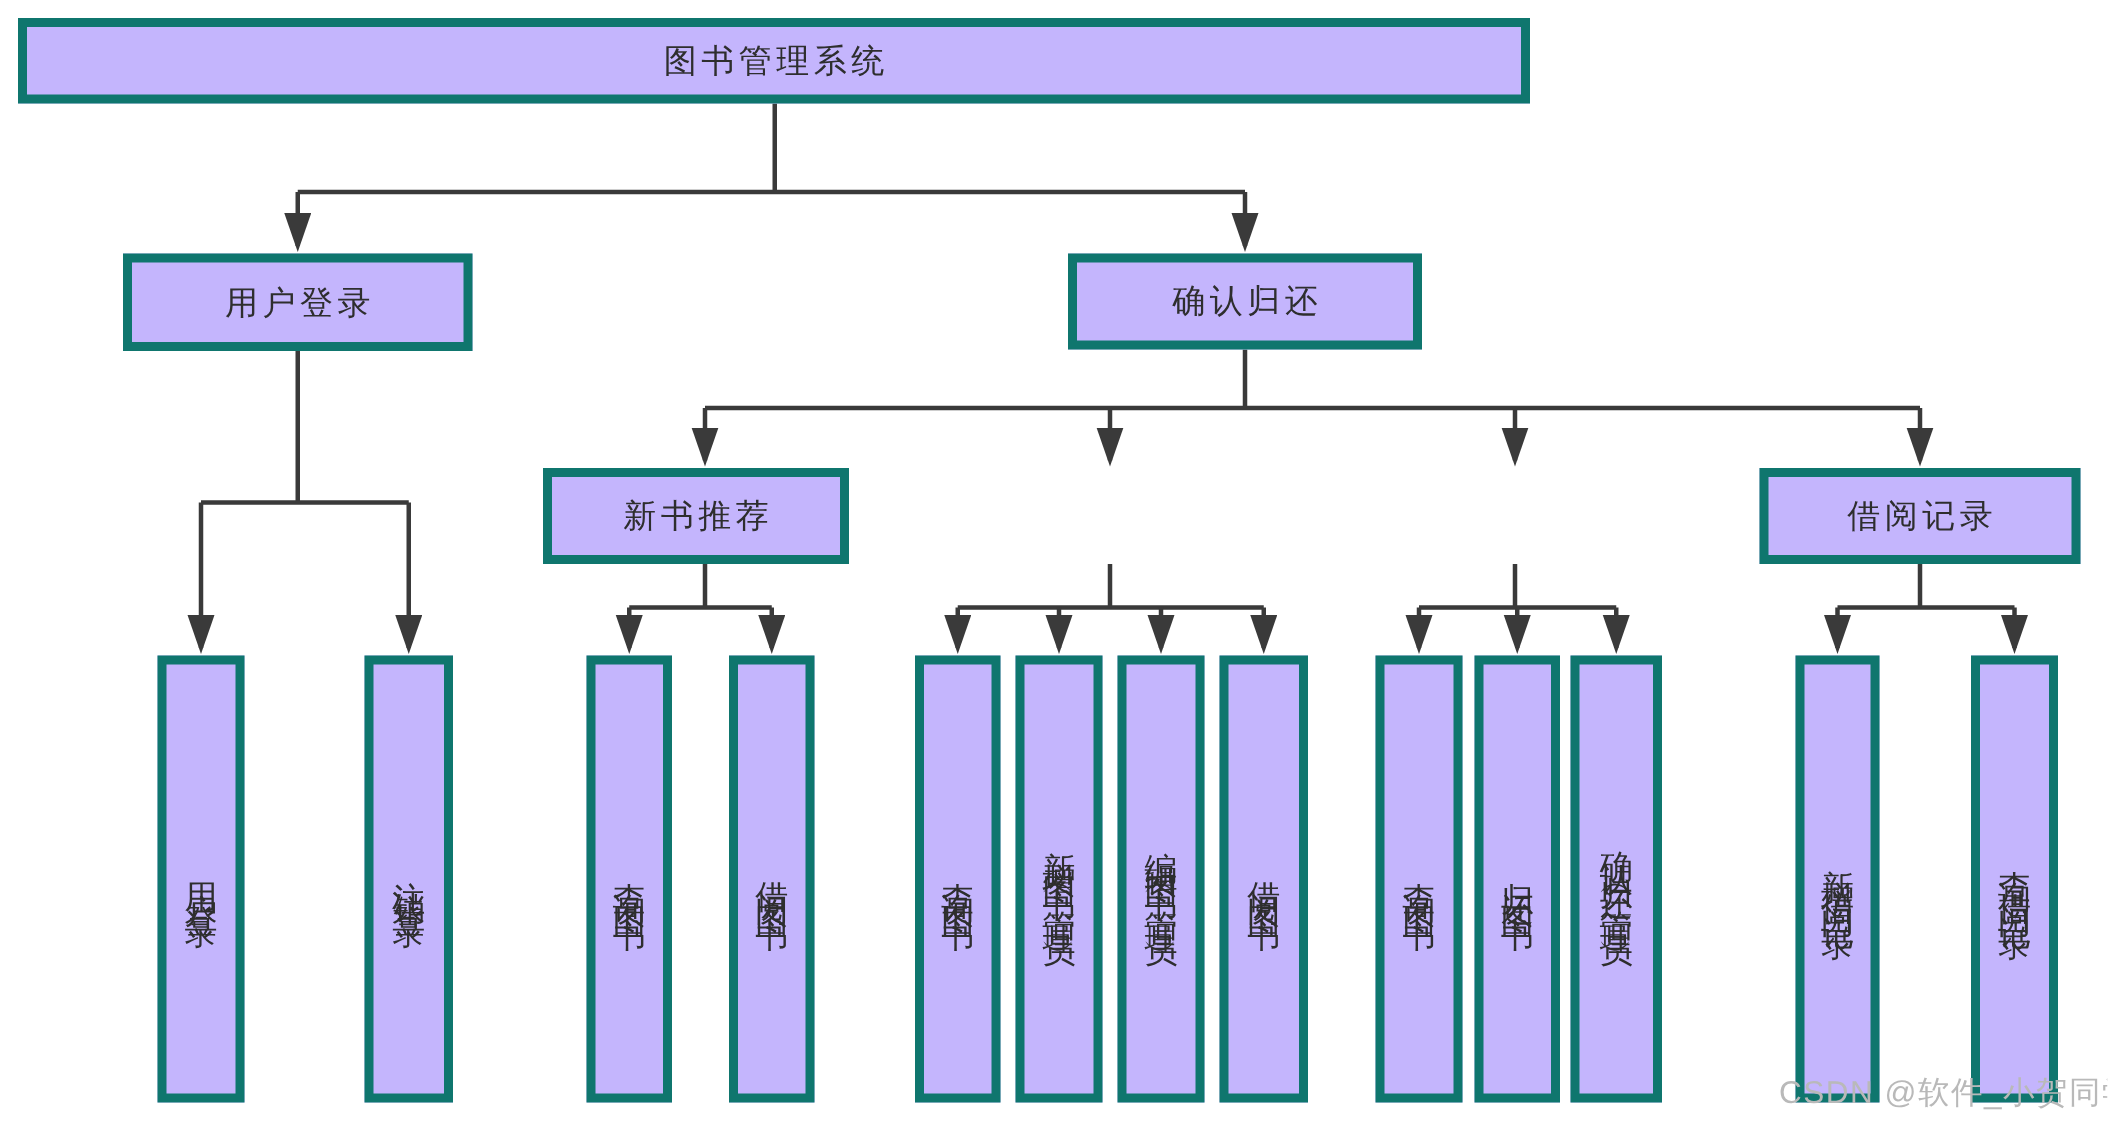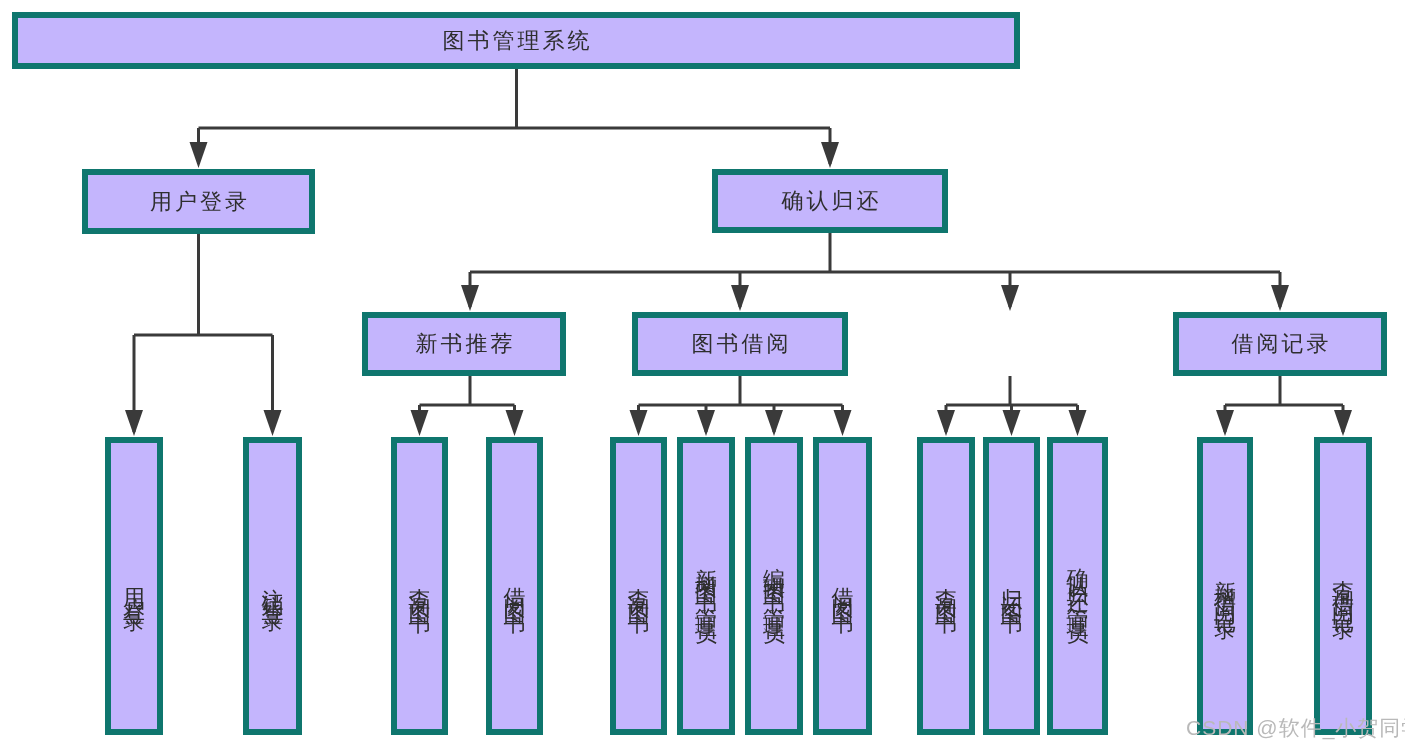--- a/index.html
+++ b/index.html
@@ -66,21 +66,20 @@
       <path marker-end="url(#arrow)" d="M1343 405 V432"></path>
     </g>
   </svg>
 
   <div class="node h" style="left:12px;top:12px;width:1008px;height:57px">图书管理系统</div>
 
   <div class="node h" style="left:82px;top:169px;width:233px;height:65px">用户登录</div>
   <div class="node h" style="left:712px;top:169px;width:236px;height:64px">确认归还</div>
 
   <div class="node h" style="left:362px;top:312px;width:204px;height:64px">新书推荐</div>
-  <div class="node h" style="left:632px;top:312px;width:216px;height:64px">图书借阅</div>
   <div class="node h" style="left:1173px;top:312px;width:214px;height:64px">借阅记录</div>
 
   <div class="node v" style="left:105px;top:437px;width:58px;height:298px">用户登录</div>
   <div class="node v" style="left:243px;top:437px;width:59px;height:298px">注销登录</div>
 
   <div class="node v" style="left:391px;top:437px;width:57px;height:298px">查询图书</div>
   <div class="node v" style="left:486px;top:437px;width:57px;height:298px">借阅图书</div>
 
   <div class="node v" style="left:610px;top:437px;width:57px;height:298px">查询图书</div>
   <div class="node v" style="left:677px;top:437px;width:58px;height:298px">新增图书（管理员）</div>

